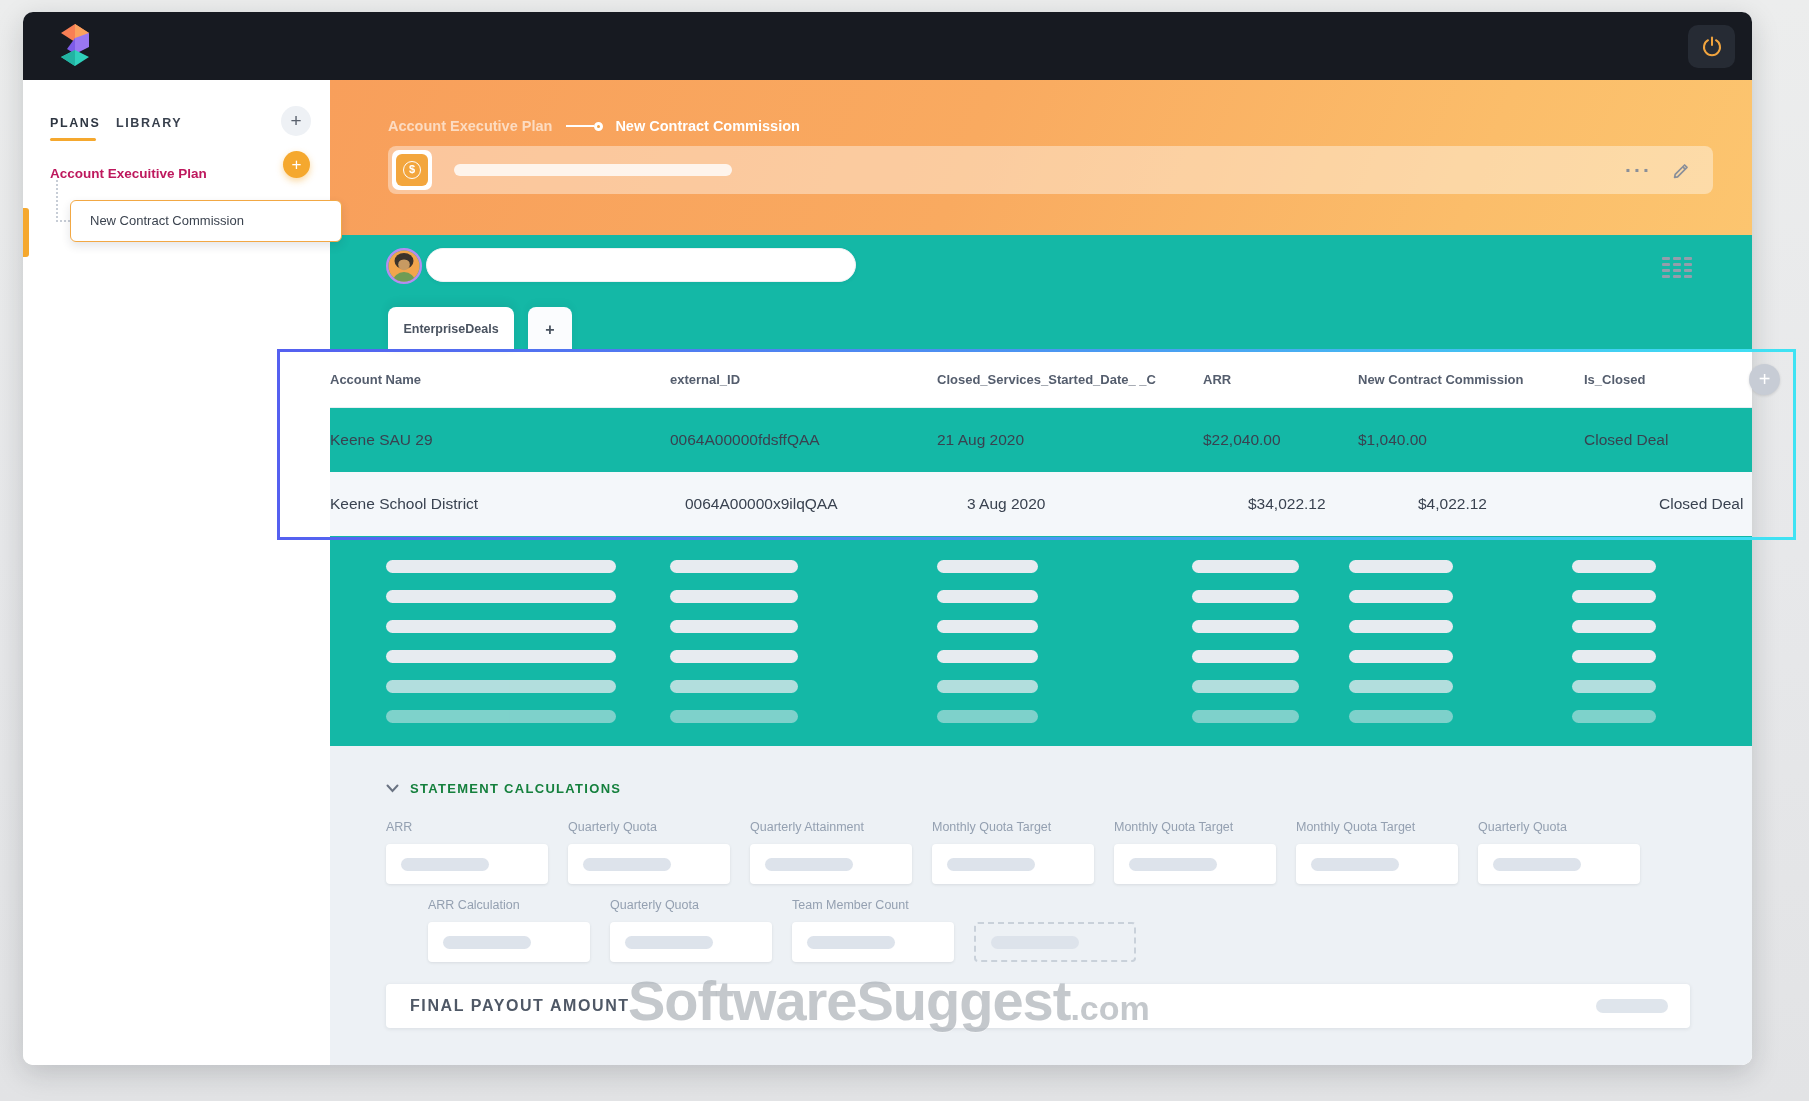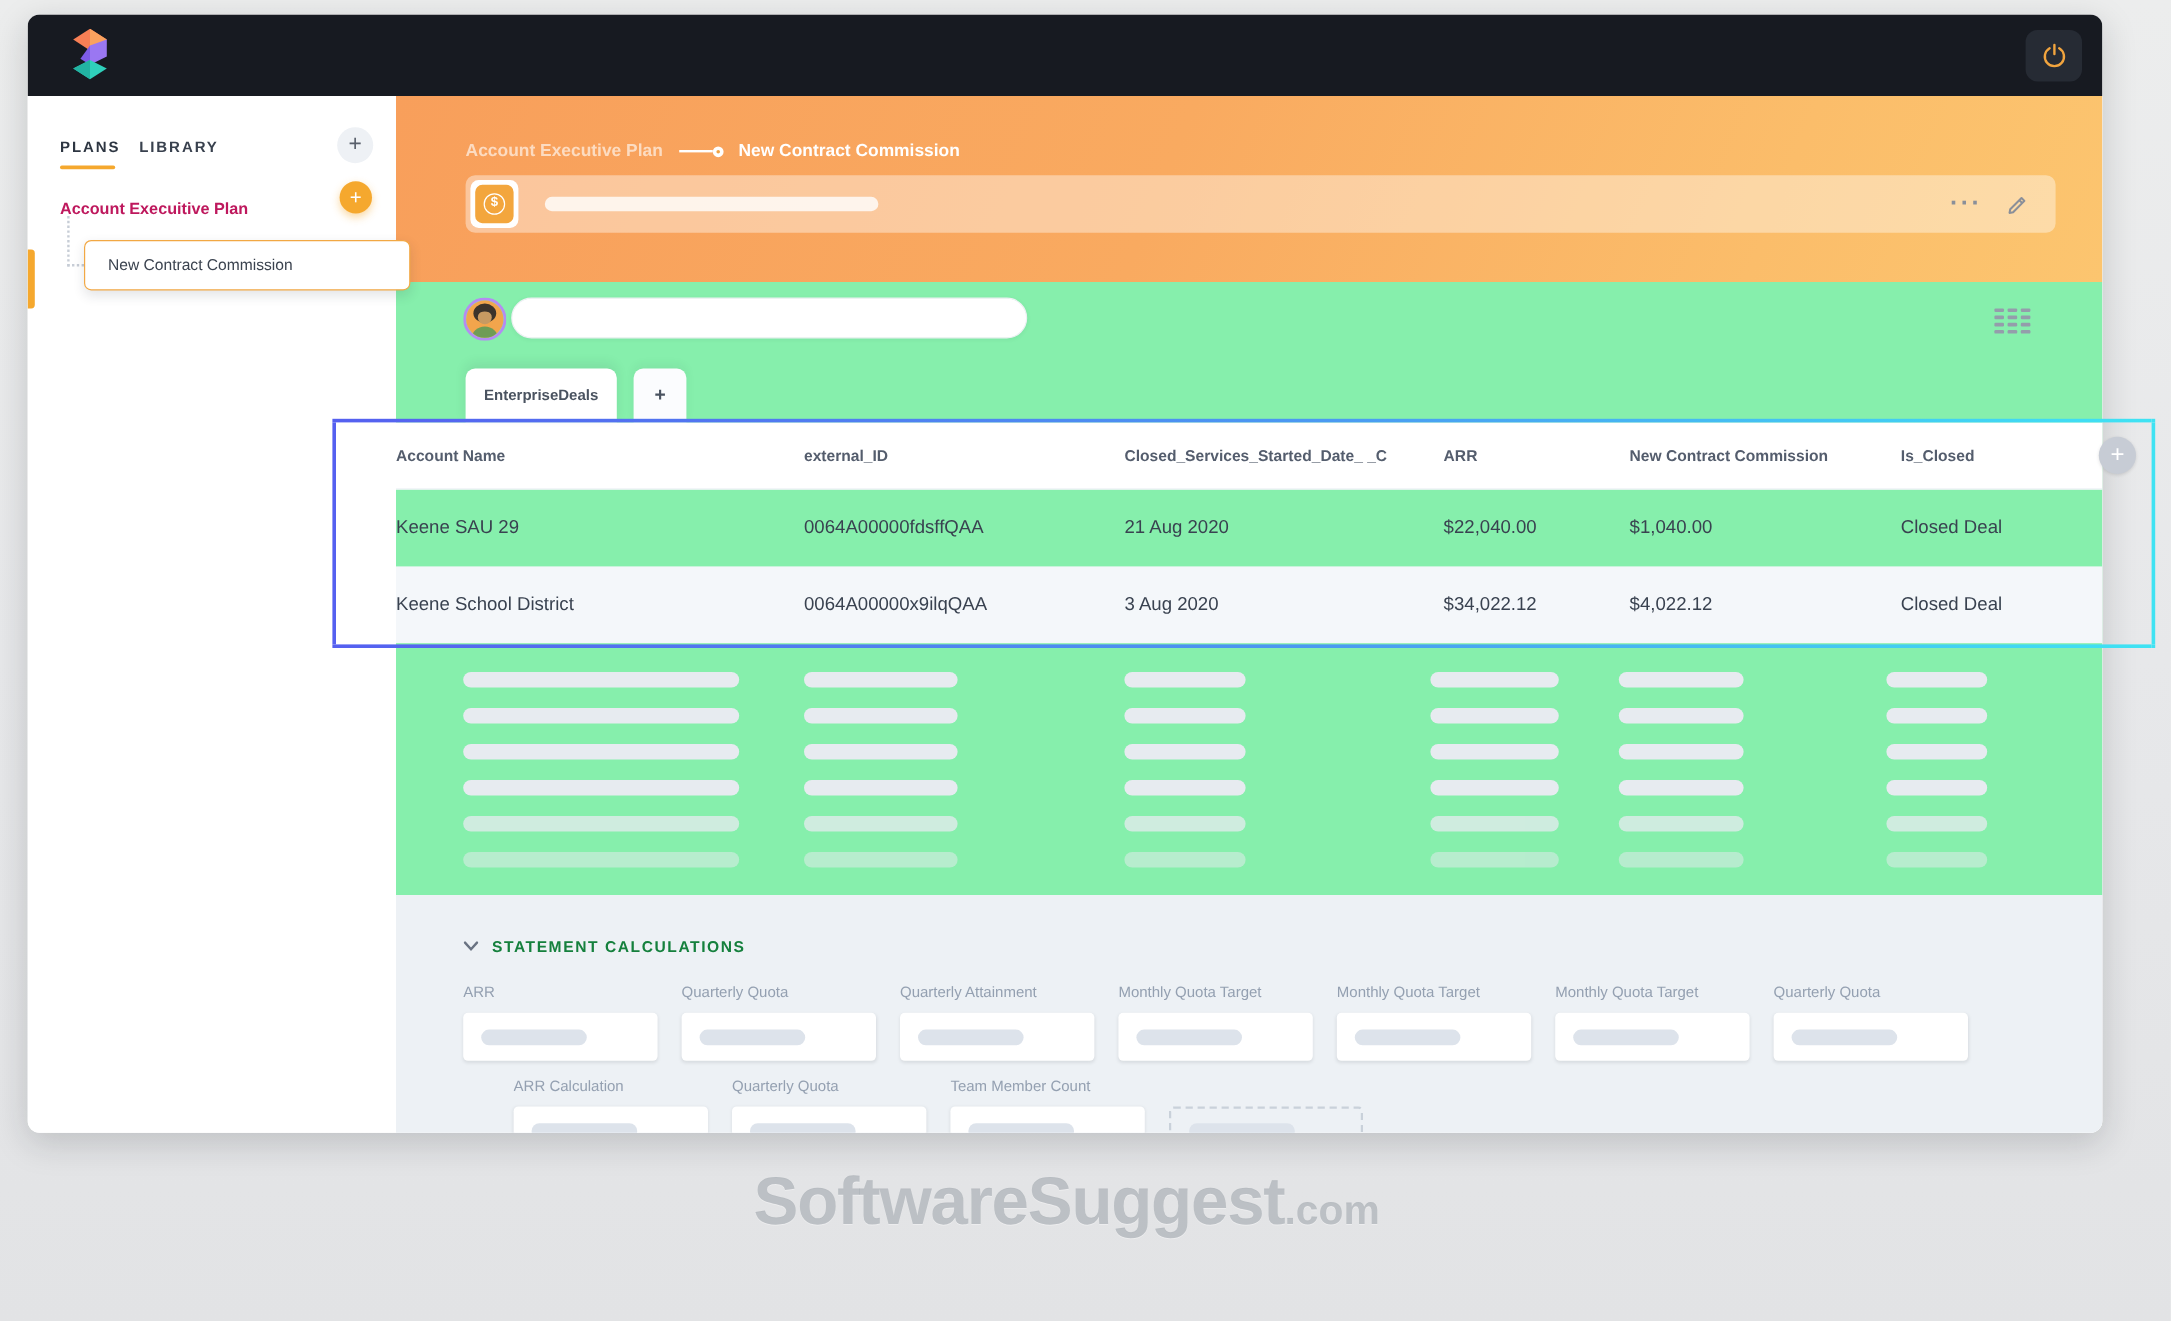--- a/index.html
+++ b/index.html
@@ -2,21 +2,21 @@
 <html><head>
 <meta charset="utf-8">
 <style>
   * { box-sizing: border-box; margin: 0; padding: 0; }
   html,body { width:1809px; height:1101px; }
   body { font-family: "Liberation Sans", sans-serif; background:#e7e8ea; }
   .page { position:relative; width:1809px; height:1101px; overflow:hidden;
           background:linear-gradient(180deg,#eceded 0%,#e7e8ea 50%,#e2e3e5 100%); }
 
   
-  .window { position:absolute; left:23px; top:12px; width:1729px; height:932px;
+  .window { position:absolute; left:23px; top:12px; width:1729px; height:1053px;
             background:#fff; border-radius:10px; overflow:hidden;
             box-shadow:0 8px 28px rgba(20,25,35,.18); }
   .topbar { height:68px; background:#171a21; display:flex; align-items:center; }
   .logo { margin-left:35px; width:34px; height:44px; }
   .power-btn { margin-left:auto; margin-right:17px; width:47px; height:43px;
                background:#262b34; border:none; border-radius:10px; cursor:pointer;
                display:flex; align-items:center; justify-content:center; }
   .body { display:flex; height:1005px; }
 
   
@@ -66,21 +66,21 @@
   .dollar-circle { width:18px; height:18px; border:1.5px solid #fff; border-radius:50%;
                    color:#fff; font-size:11px; font-weight:bold; text-align:center;
                    line-height:15px; }
   .header-pill { width:278px; height:12px; border-radius:6px; margin-left:22px;
                  background:rgba(255,255,255,.8); }
   .header-actions { margin-left:auto; margin-right:22px; display:flex; align-items:center; gap:20px; }
   .dots { color:#8a8f99; font-size:21px; font-weight:bold; letter-spacing:2px;
           line-height:10px; cursor:pointer; }
 
   
-  .content { position:relative; height:511px; flex:0 0 511px; background:#86efac; }
+  .content { position:relative; height:511px; flex:0 0 511px; background:#14b8a6; }
   .avatar { position:absolute; left:56px; top:13px; width:36px; height:36px; cursor:pointer; }
   .search-pill { position:absolute; left:96px; top:13px; width:430px; height:34px;
                  background:#fff; border:1px solid #eef1f4; border-radius:17px;
                  box-shadow:0 1px 4px rgba(25,35,50,.06); cursor:text; }
   .grid-icon { position:absolute; left:1332px; top:22px; width:30px; height:26px;
                display:grid; grid-template-columns:repeat(3,8px); grid-auto-rows:3px;
                gap:3px 3px; cursor:pointer; }
   .grid-icon i { background:#949dab; border-radius:1px; }
   .sheet-tab { position:absolute; left:58px; top:72px; width:126px; height:45px;
                background:#fff; border-radius:8px 8px 0 0; font-size:12.5px; font-weight:bold;
@@ -89,21 +89,21 @@
   .sheet-tab-add { position:absolute; left:198px; top:72px; width:44px; height:45px;
                background:#fbfcfe; border-radius:8px 8px 0 0; font-size:16px; font-weight:bold;
                color:#4a5360; text-align:center; line-height:45px;
                box-shadow:0 -3px 8px rgba(31,41,55,.05); cursor:pointer; }
   .table { position:absolute; left:0; top:117px; width:100%; z-index:1; }
   .trow { display:grid; grid-template-columns:340px 267px 266px 155px 226px 1fr;
           align-items:center; }
   .thead { height:56px; border-bottom:1px solid #e9eef3; background:#fff; }
   .thead .cell { font-size:13px; font-weight:bold; color:#545d6d; }
   .drow { height:64px; font-size:15.5px; color:#394250; cursor:default; }
-  .drow.alt { background:#f4f7fa; }
+  .drow.alt { background:#f4f7fa;gap:15px; }
   .skeletons { position:absolute; left:0; top:325px; width:100%; }
   .sk-row { position:relative; height:13px; margin-bottom:17px; }
   .sk-pill { position:absolute; top:0; height:13px; background:#e7ebf0; border-radius:7px; }
 
   
   .calc-section { position:relative; flex:1; background:#edf1f5; padding-left:56px; }
   .calc-title { display:flex; align-items:center; gap:11px; padding-top:35px;
                 font-size:13px; font-weight:bold; letter-spacing:1.3px; color:#15803d; }
   .calc-row { display:flex; gap:20px; margin-top:24px; }
   .calc-row.r2 { margin-top:14px;margin-left:42px; }

